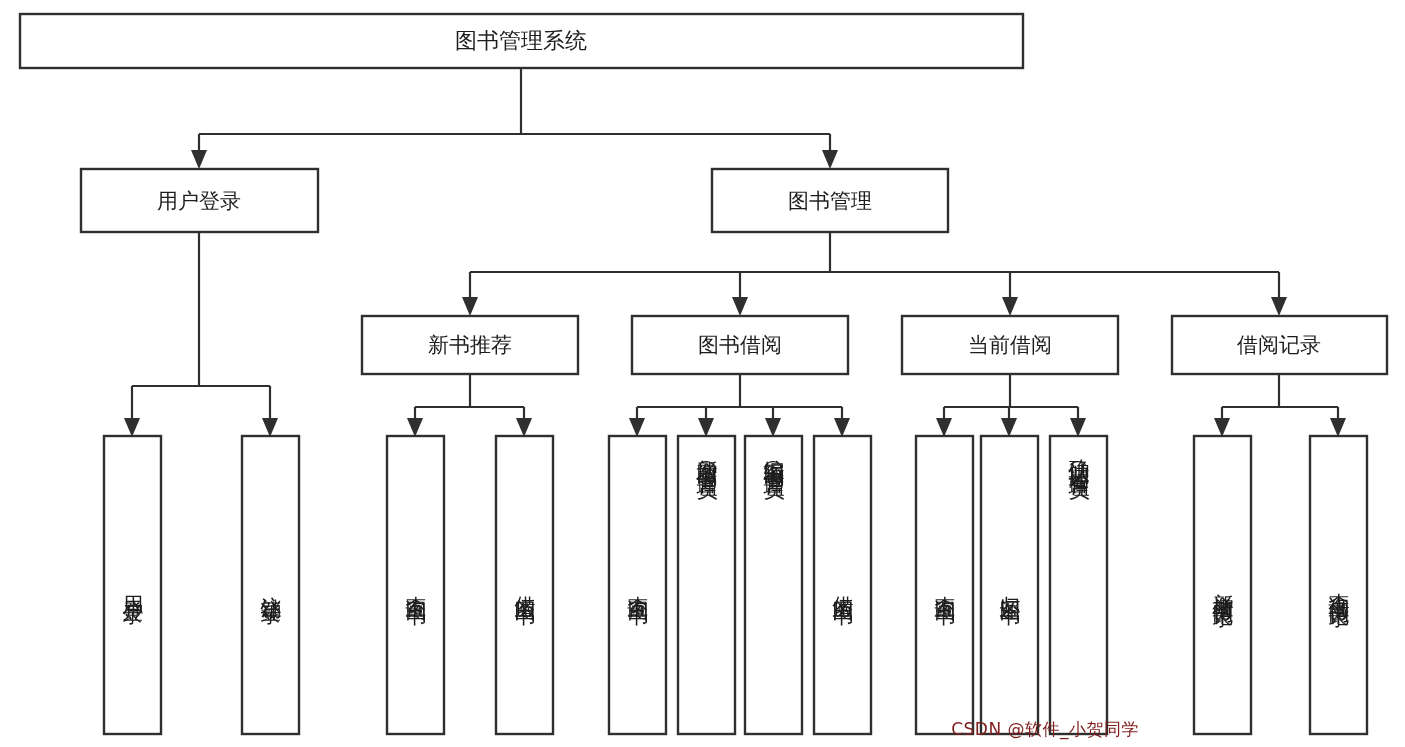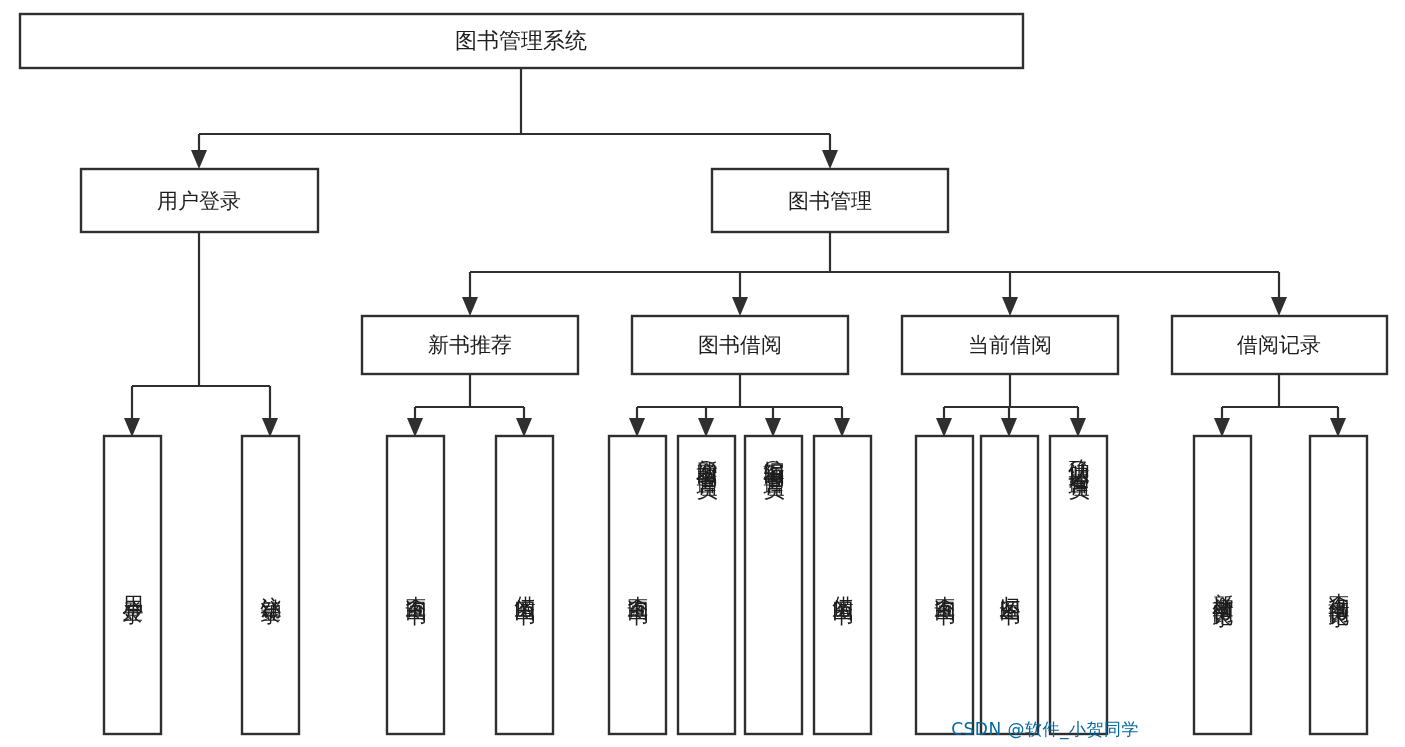--- a/index.html
+++ b/index.html
@@ -38,21 +38,21 @@
     line-height:1.18;
     color:#1d1d1d;
     letter-spacing:3px;
     white-space:nowrap;
   }
   #watermark{
     position:absolute;
     right:12px;bottom:6px;
     font-family:"DejaVu Sans","Liberation Sans",sans-serif;
     font-size:17px;
-    color:#0369a1;
+    color:#7f1d1d;
     letter-spacing:0.5px;
     user-select:none;
   }
 </style>
 </head>
 <body>
 
 <div id="diagram-root">
 
   <svg width="1405" height="747" viewBox="0 0 1405 747">

